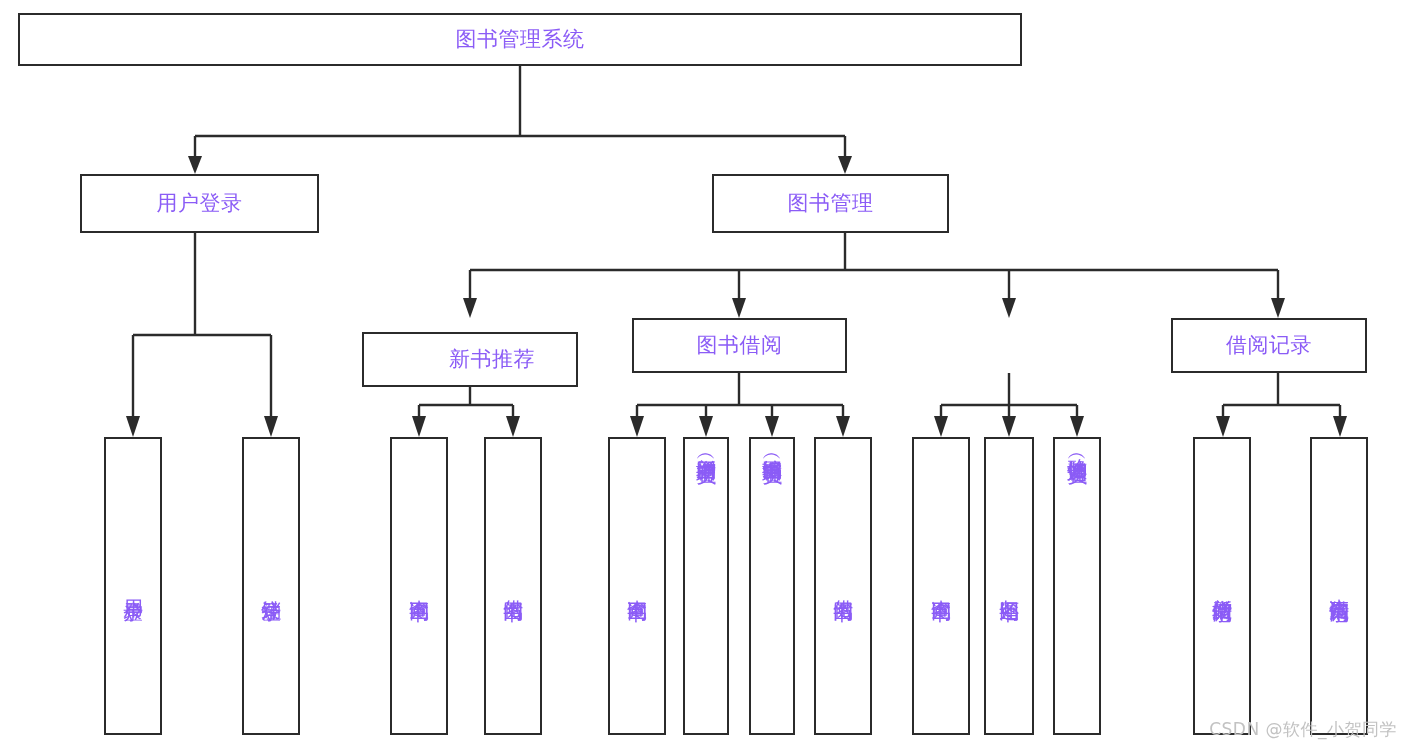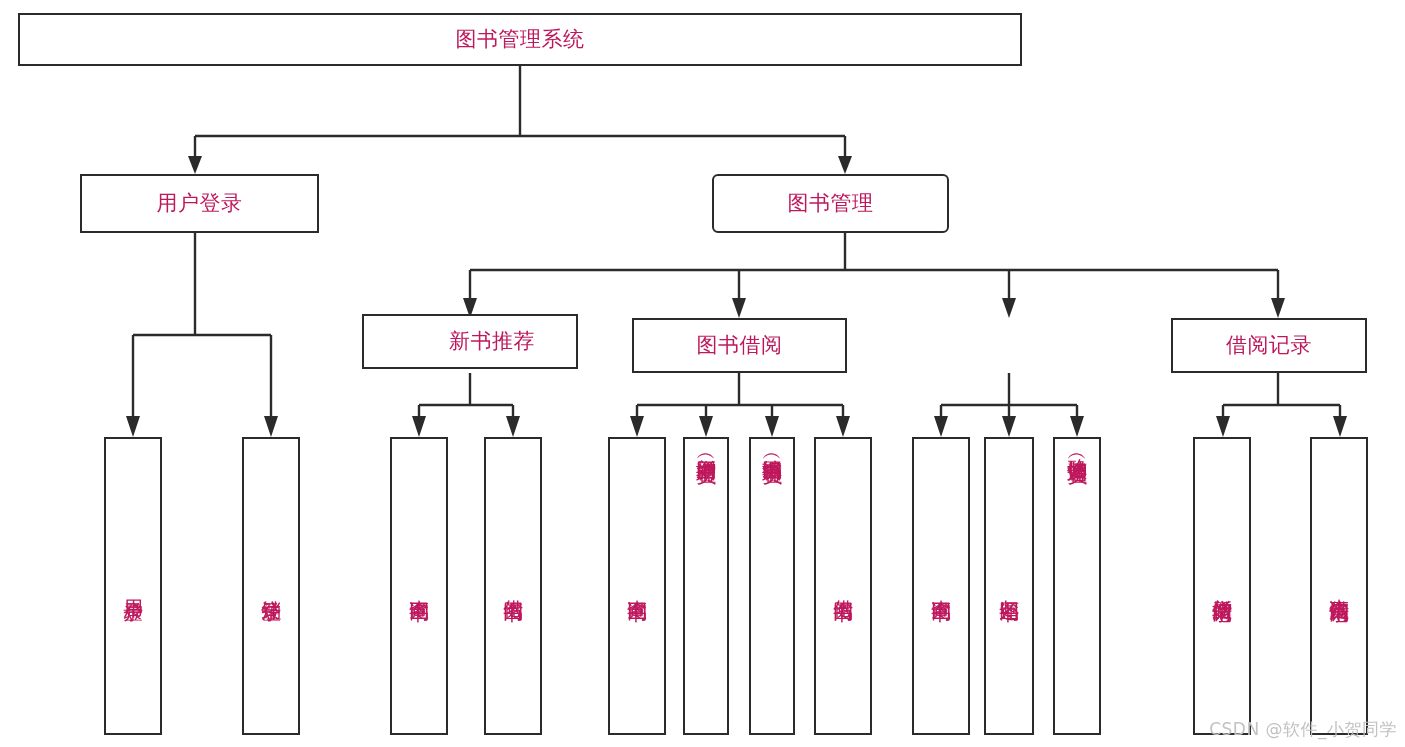--- a/index.html
+++ b/index.html
@@ -26,21 +26,21 @@
     position: absolute;
     box-sizing: border-box;
     background: #ffffff;
     border: 2px solid #2b2b2b;
     display: flex;
     align-items: center;
     justify-content: center;
     overflow: hidden;
   }
   .node-label {
-    color: #be185d;
+    color: #8b5cf6;
     font-size: 21px;
     line-height: 1.15;
     letter-spacing: 0.5px;
     white-space: nowrap;
     user-select: none;
     font-family: Liberation Serif, serif;
   }
   .node.vertical {
     align-items: flex-start;
     padding-top: 4px;
@@ -154,25 +154,25 @@
     <polygon class="arrow-head" points="1333,416 1347,416 1340,437"></polygon>
   </svg>
 
   <div class="node" style="left:18px; top:13px; width:1004px; height:53px;">
     <span class="node-label">图书管理系统</span>
   </div>
 
   <div class="node" style="left:80px; top:174px; width:239px; height:59px;">
     <span class="node-label">用户登录</span>
   </div>
-  <div class="node" style="left:712px; top:174px; width:237px; height:59px;border-radius:6px;">
+  <div class="node" style="left:712px; top:174px; width:237px; height:59px;">
     <span class="node-label">图书管理</span>
   </div>
 
-  <div class="node" style="left:362px; top:314px; width:216px; height:55px;padding-left:44px;">
+  <div class="node" style="left:362px; top:332px; width:216px; height:55px;padding-left:44px;">
     <span class="node-label">新书推荐</span>
   </div>
   <div class="node" style="left:632px; top:318px; width:215px; height:55px;">
     <span class="node-label">图书借阅</span>
   </div>
   <div class="node" style="left:1171px; top:318px; width:196px; height:55px;">
     <span class="node-label">借阅记录</span>
   </div>
 
   <div class="node vertical center-v" style="left:104px; top:437px; width:58px; height:298px;">

